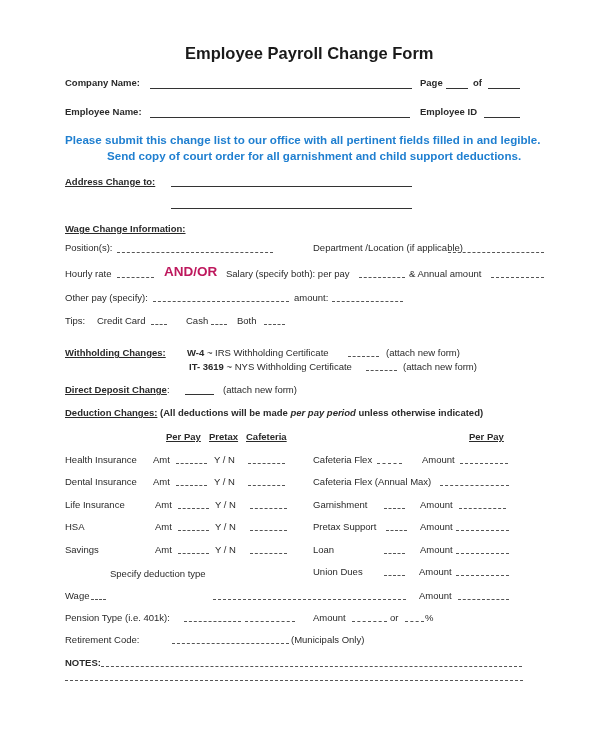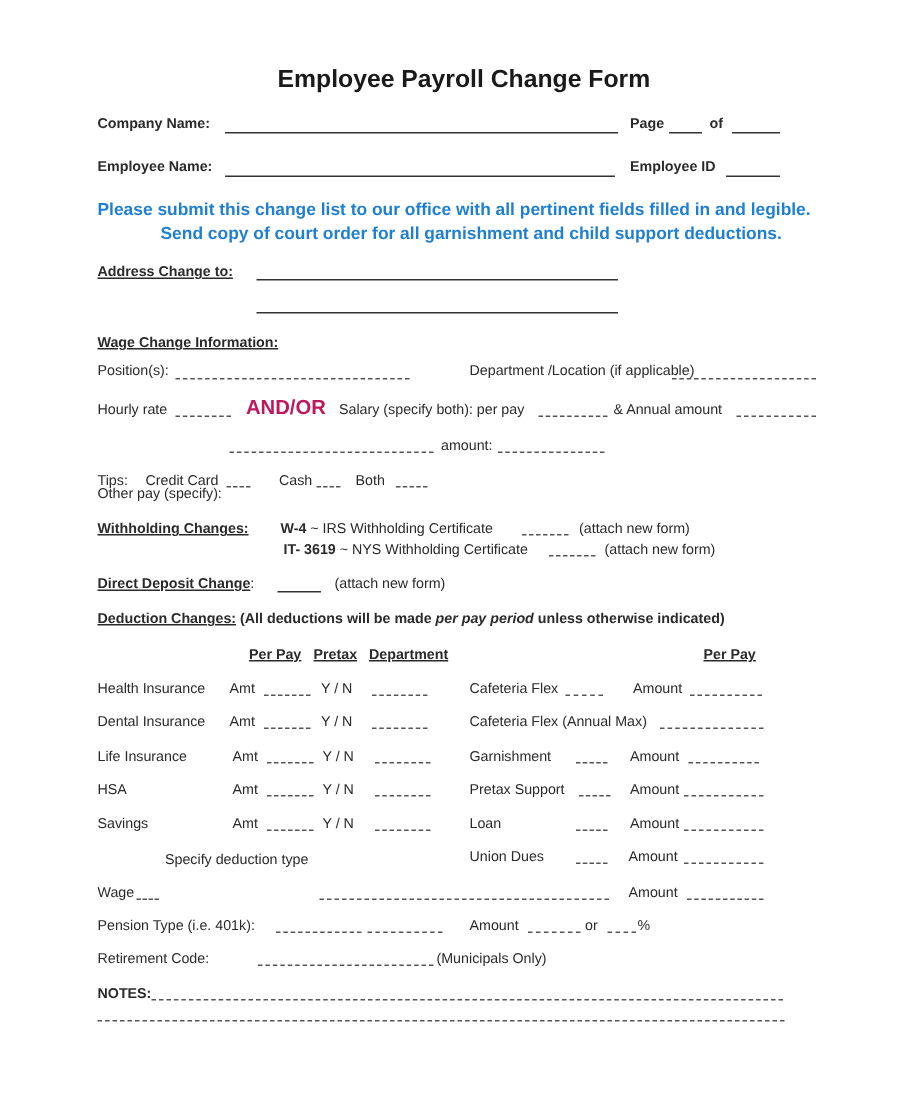--- a/index.html
+++ b/index.html
@@ -47,21 +47,21 @@
 <div class="line dash" style="left:448px; top:252px; width:96px;"></div>
 
 <div class="abs t" style="left:65px; top:268px;">Hourly rate</div>
 <div class="line dash" style="left:117px; top:277px; width:37px;"></div>
 <div class="abs andor" style="left:164px; top:264px;">AND/OR</div>
 <div class="abs t" style="left:226px; top:268px;">Salary (specify both):  per pay</div>
 <div class="line dash" style="left:359px; top:277px; width:46px;"></div>
 <div class="abs t" style="left:409px; top:268px;">&amp; Annual amount</div>
 <div class="line dash" style="left:491px; top:277px; width:53px;"></div>
 
-<div class="abs t" style="left:65px; top:292px;margin-top:32px;">Other pay (specify):</div>
+<div class="abs t" style="left:65px; top:292px;">Other pay (specify):</div>
 <div class="line dash" style="left:153px; top:301px; width:136px;"></div>
 <div class="abs t" style="left:294px; top:292px;">amount:</div>
 <div class="line dash" style="left:332px; top:301px; width:71px;"></div>
 
 <div class="abs t" style="left:65px; top:315px;">Tips:</div>
 <div class="abs t" style="left:97px; top:315px;">Credit Card</div>
 <div class="line dash" style="left:151px; top:324px; width:16px;"></div>
 <div class="abs t" style="left:186px; top:315px;">Cash</div>
 <div class="line dash" style="left:211px; top:324px; width:16px;"></div>
 <div class="abs t" style="left:237px; top:315px;">Both</div>
@@ -88,21 +88,21 @@
 <div class="line" style="left:185px; top:394px; width:29px;"></div>
 <div class="abs t" style="left:223px; top:384px;">(attach new form)</div>
 
 <div class="abs t b" style="left:65px; top:407px;">
   <span class="u">Deduction Changes:</span>
   <span>(All deductions will be made </span><i>per pay period</i><span> unless otherwise indicated)</span>
 </div>
 
 <div class="abs t b u" style="left:166px; top:431px;">Per Pay</div>
 <div class="abs t b u" style="left:209px; top:431px;">Pretax</div>
-<div class="abs t b u" style="left:246px; top:431px;">Department</div>
+<div class="abs t b u" style="left:246px; top:431px;">Cafeteria</div>
 <div class="abs t b u" style="left:469px; top:431px;">Per Pay</div>
 
 <div class="abs t" style="left:65px; top:454px;">Health Insurance</div>
 <div class="abs t" style="left:153px; top:454px;">Amt</div>
 <div class="line dash" style="left:176px; top:463px; width:31px;"></div>
 <div class="abs t" style="left:214px; top:454px;">Y / N</div>
 <div class="line dash" style="left:248px; top:463px; width:37px;"></div>
 
 <div class="abs t" style="left:65px; top:476px;">Dental Insurance</div>
 <div class="abs t" style="left:153px; top:476px;">Amt</div>

